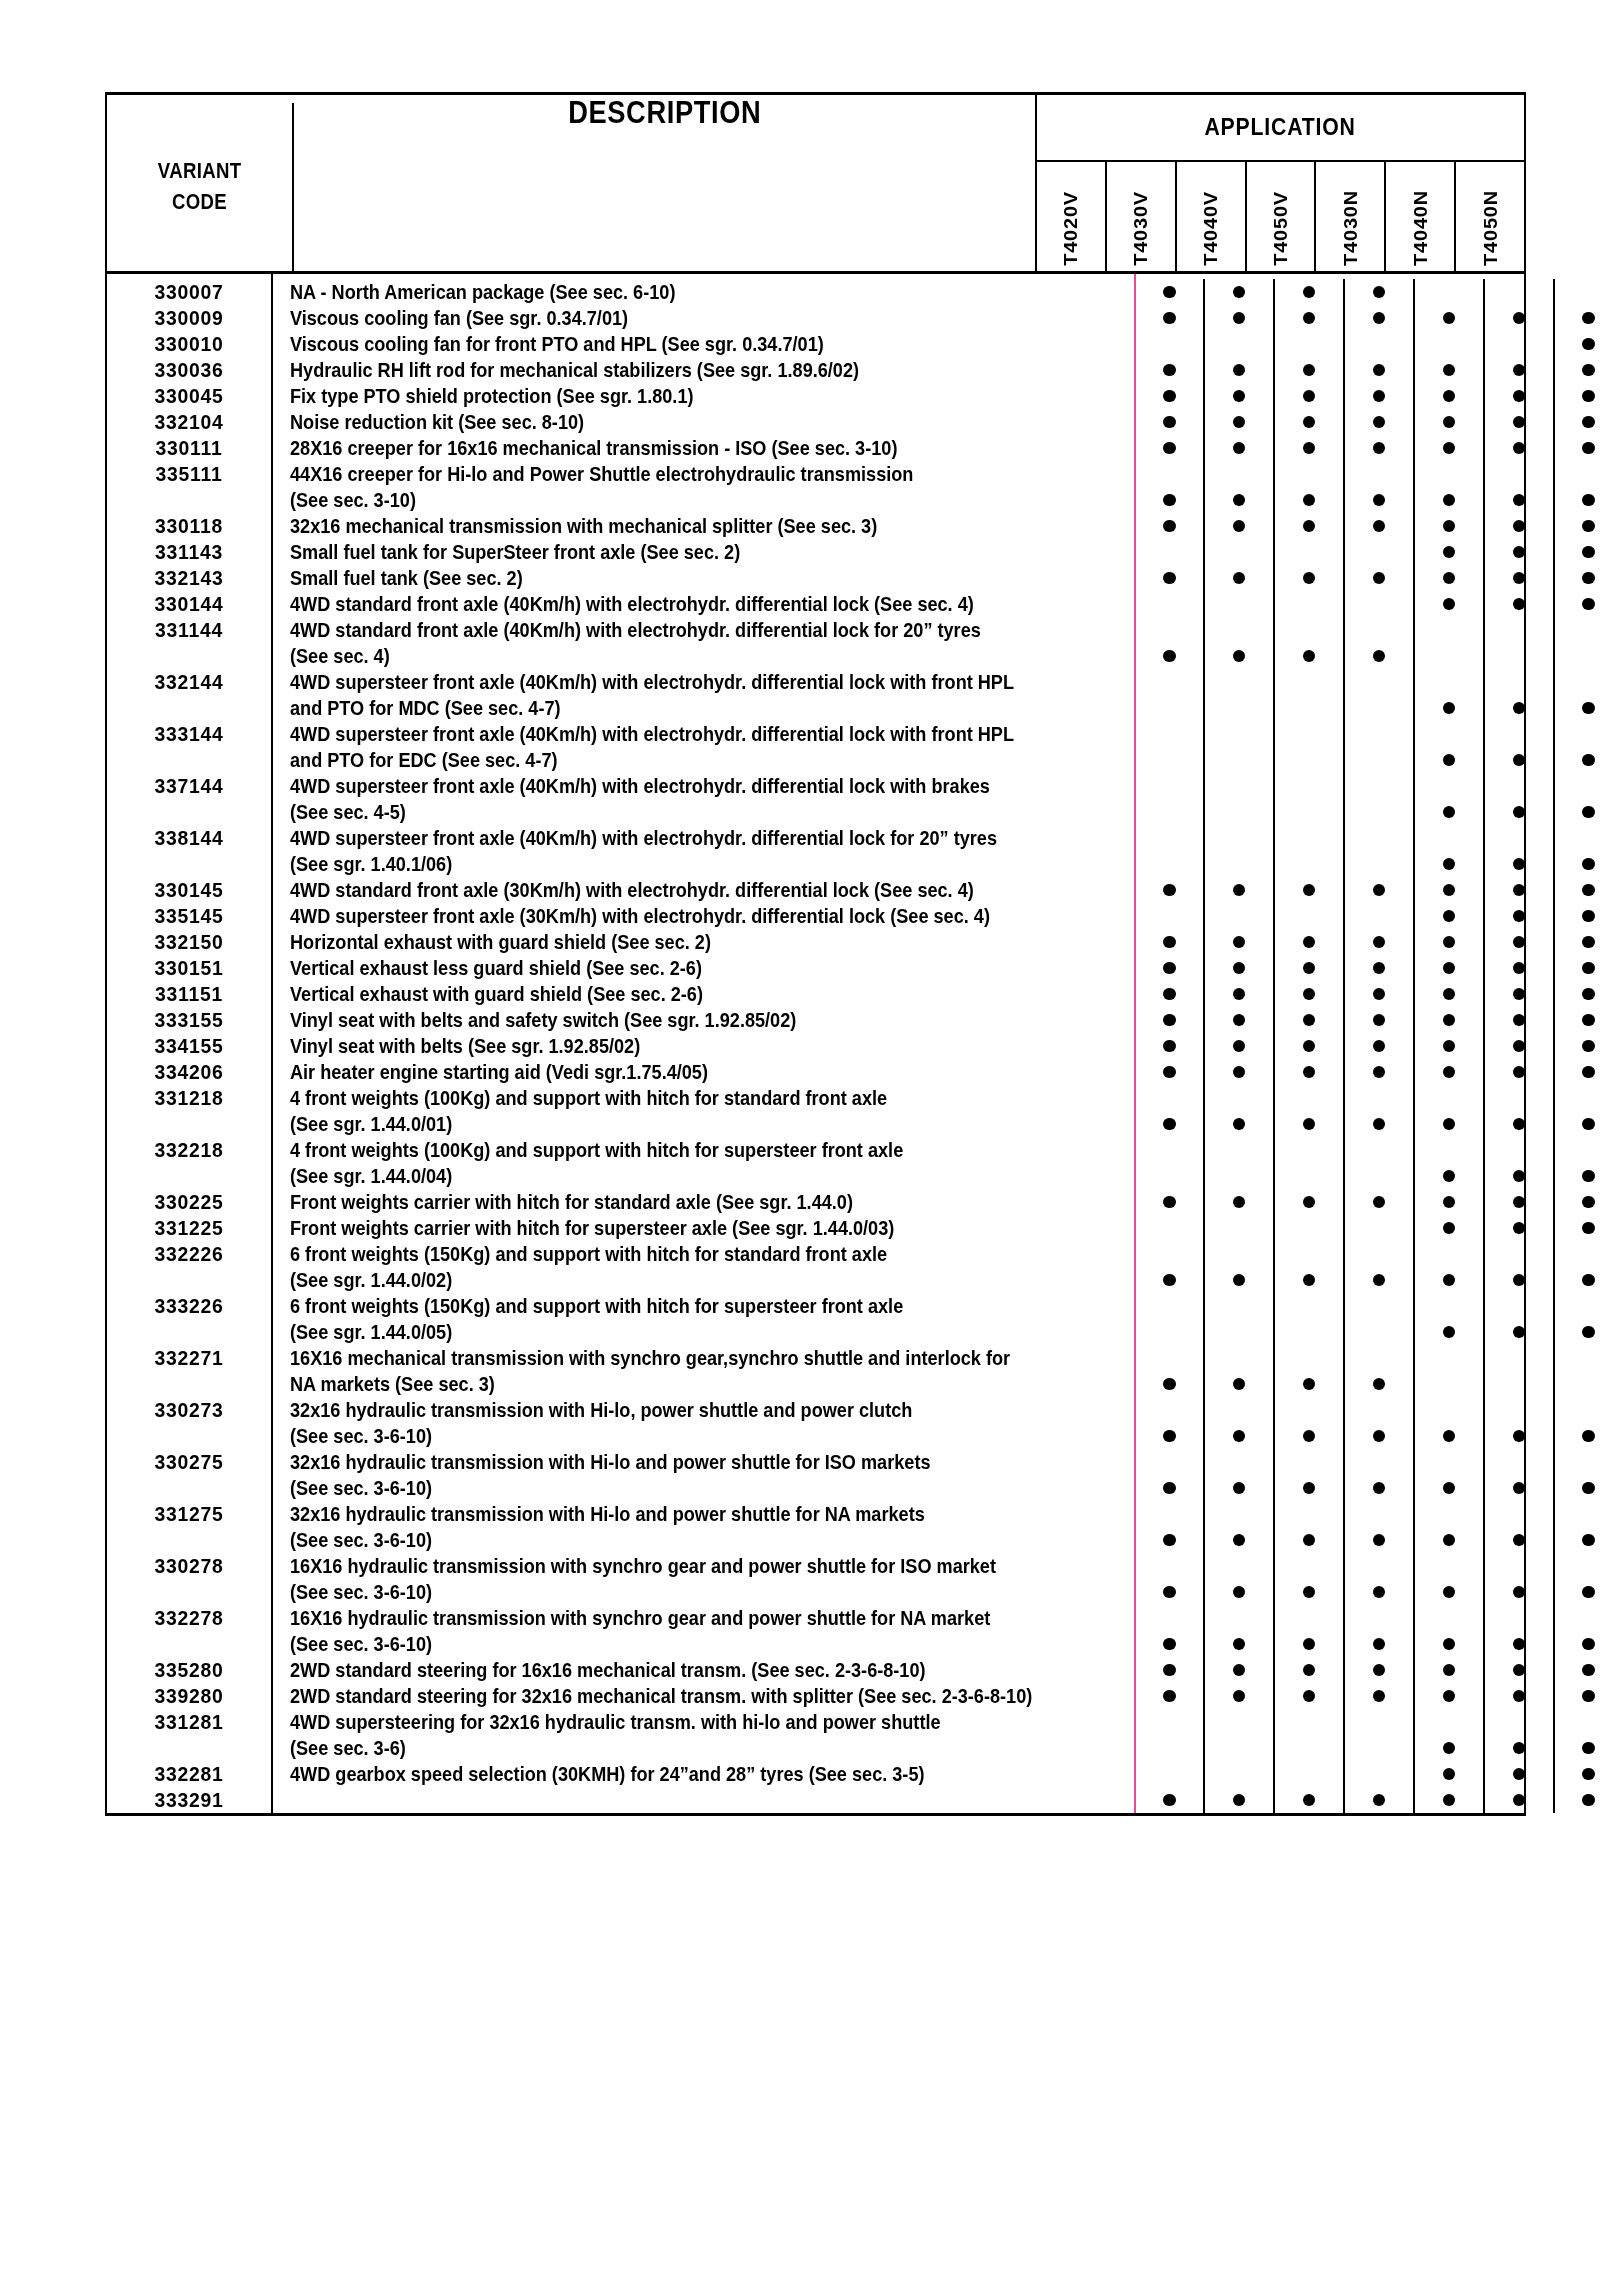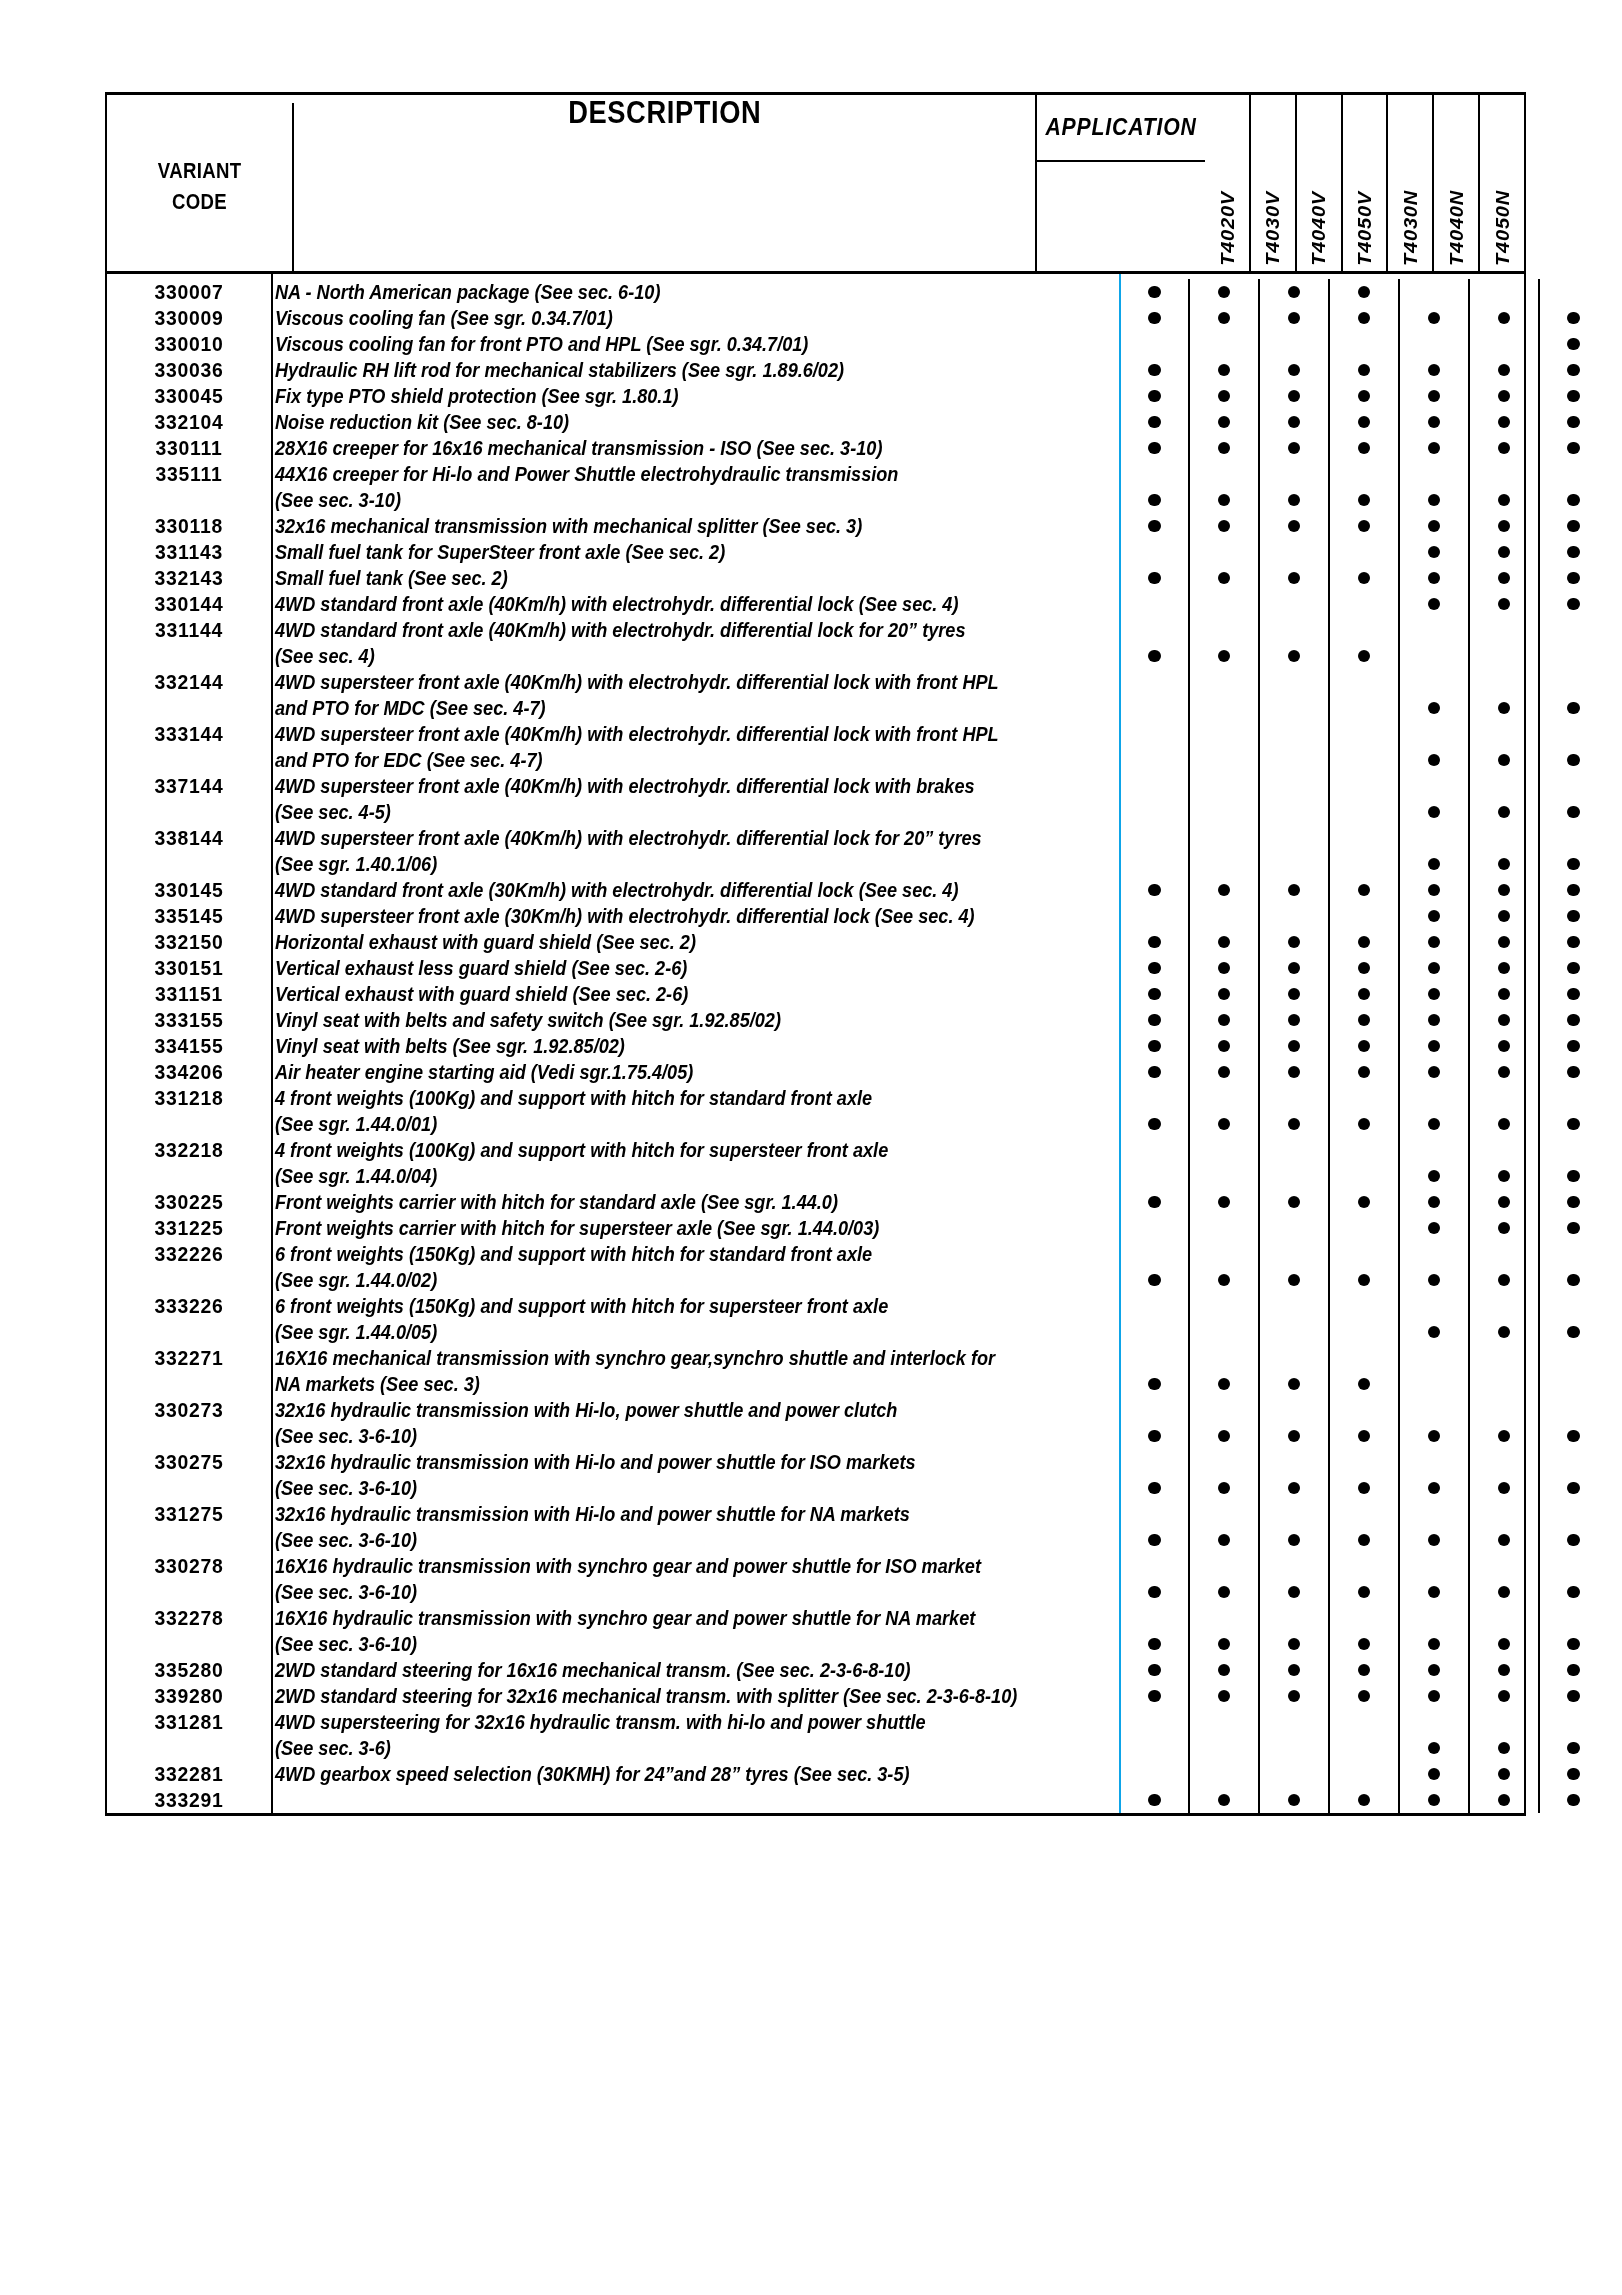--- a/index.html
+++ b/index.html
@@ -50,21 +50,21 @@
   }
   .th-desc .lbl {
     font-weight: bold;
     font-size: 31px;
     letter-spacing: 0.7px;
     transform: scaleX(0.88);
   }
   .th-app {
     width: 487px;
     display: flex;
-    font-style: italic;
+    flex-direction: column;
   }
   .app-title {
     height: 67px;
     border-bottom: 2px solid #000;
     display: flex; align-items: center; justify-content: center;
     font-weight: bold;
     font-size: 23.6px;
     letter-spacing: 0.9px;
   }
   .app-title span { transform: scaleX(0.9); display: inline-block; }
@@ -99,24 +99,23 @@
     position: relative;
   }
   .col-code {
     width: 164px;
     flex: none;
     padding-top: 5.2px;
   }
   .col-desc {
     flex: 1;
     border-left: 2px solid #000;
-    border-right: 2px solid #0ea5e9;
+    border-right: 2px solid #ec4899;
     padding-top: 5.2px;
-    padding-left: 2px;
-    font-style: italic;
+    padding-left: 17px;
   }
   .col-apps {
     width: 487px;
     flex: none;
     display: flex;
     padding-top: 5.2px;
   }
   .appcol {
     flex: 1;
     border-right: 2px solid #000;

